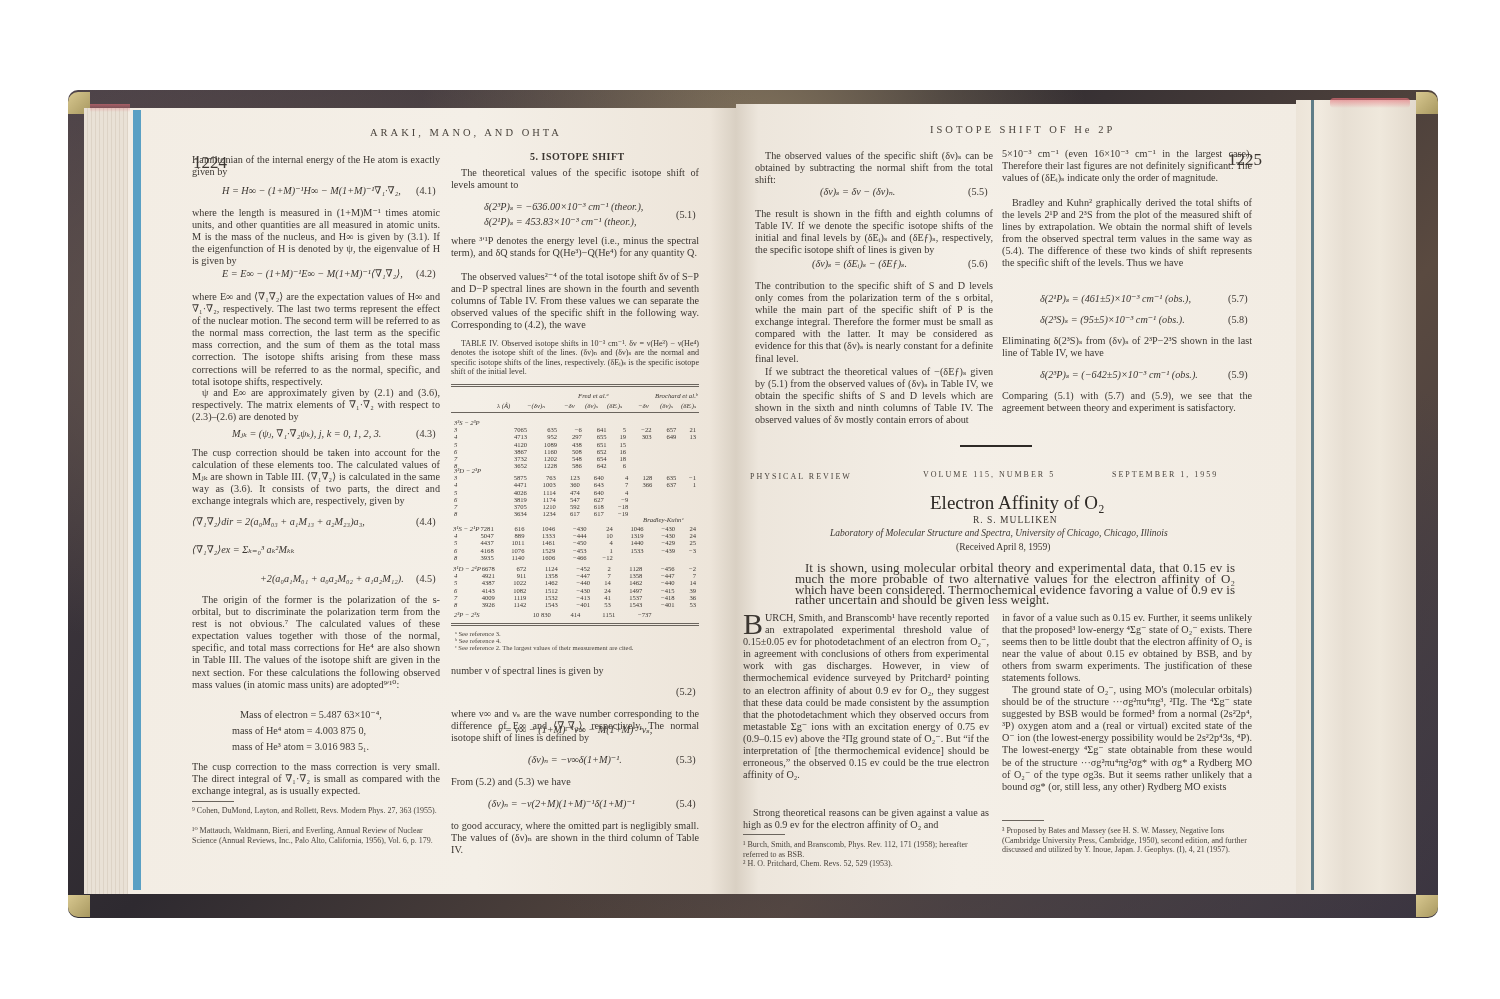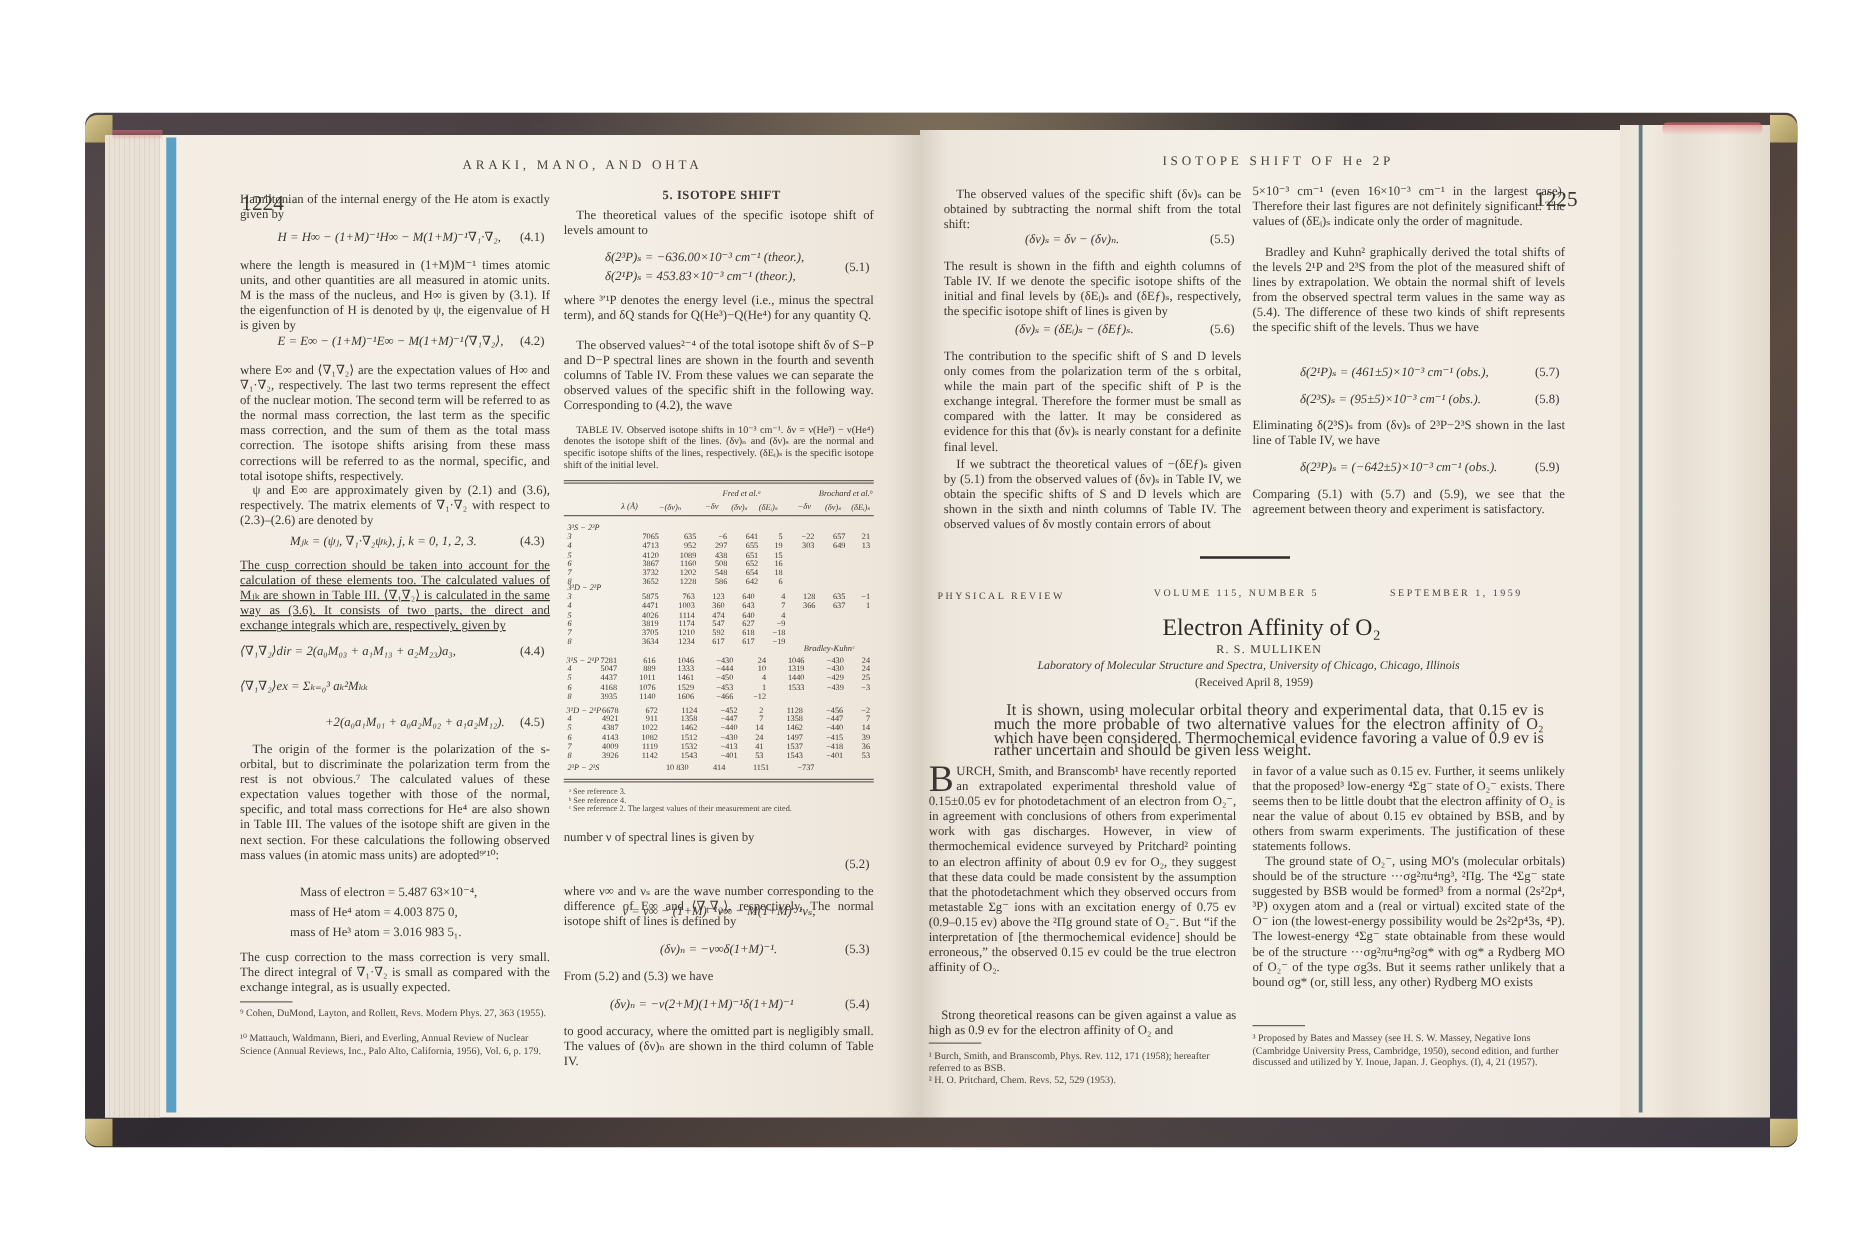--- a/index.html
+++ b/index.html
@@ -94,21 +94,21 @@
 <div class="text" style="left:192px; top:154px; width:248px;">Hamiltonian of the internal energy of the He atom is exactly given by</div>
 <div class="eq" style="left:222px; top:185px;">H = H∞ − (1+M)⁻¹H∞ − M(1+M)⁻¹∇₁·∇₂,</div>
 <div class="eqnum" style="left:416px; top:185px;">(4.1)</div>
 <div class="text" style="left:192px; top:207px; width:248px;">where the length is measured in (1+M)M⁻¹ times atomic units, and other quantities are all measured in atomic units. M is the mass of the nucleus, and H∞ is given by (3.1). If the eigenfunction of H is denoted by ψ, the eigenvalue of H is given by</div>
 <div class="eq" style="left:222px; top:268px;">E = E∞ − (1+M)⁻¹E∞ − M(1+M)⁻¹⟨∇₁∇₂⟩,</div>
 <div class="eqnum" style="left:416px; top:268px;">(4.2)</div>
 <div class="text" style="left:192px; top:291px; width:248px;">where E∞ and ⟨∇₁∇₂⟩ are the expectation values of H∞ and ∇₁·∇₂, respectively. The last two terms represent the effect of the nuclear motion. The second term will be referred to as the normal mass correction, the last term as the specific mass correction, and the sum of them as the total mass correction. The isotope shifts arising from these mass corrections will be referred to as the normal, specific, and total isotope shifts, respectively.</div>
 <div class="text" style="left:192px; top:387px; width:248px; text-indent:10px;">ψ and E∞ are approximately given by (2.1) and (3.6), respectively. The matrix elements of ∇₁·∇₂ with respect to (2.3)–(2.6) are denoted by</div>
 <div class="eq" style="left:232px; top:428px;">Mⱼₖ = (ψⱼ, ∇₁·∇₂ψₖ),   j, k = 0, 1, 2, 3.</div>
 <div class="eqnum" style="left:416px; top:428px;">(4.3)</div>
-<div class="text" style="left:192px; top:447px; width:248px;text-decoration:underline;">The cusp correction should be taken into account for the calculation of these elements too. The calculated values of Mⱼₖ are shown in Table III. ⟨∇₁∇₂⟩ is calculated in the same way as (3.6). It consists of two parts, the direct and exchange integrals which are, respectively, given by</div>
+<div class="text" style="left:192px; top:447px; width:248px;">The cusp correction should be taken into account for the calculation of these elements too. The calculated values of Mⱼₖ are shown in Table III. ⟨∇₁∇₂⟩ is calculated in the same way as (3.6). It consists of two parts, the direct and exchange integrals which are, respectively, given by</div>
 <div class="eq" style="left:192px; top:516px;">⟨∇₁∇₂⟩dir = 2(a₀M₀₃ + a₁M₁₃ + a₂M₂₃)a₃,</div>
 <div class="eqnum" style="left:416px; top:516px;">(4.4)</div>
 <div class="eq" style="left:192px; top:544px;">⟨∇₁∇₂⟩ex = Σₖ₌₀³ aₖ²Mₖₖ</div>
 <div class="eq" style="left:260px; top:573px;">+2(a₀a₁M₀₁ + a₀a₂M₀₂ + a₁a₂M₁₂).</div>
 <div class="eqnum" style="left:416px; top:573px;">(4.5)</div>
 <div class="text" style="left:192px; top:594px; width:248px; text-indent:10px;">The origin of the former is the polarization of the s-orbital, but to discriminate the polarization term from the rest is not obvious.⁷ The calculated values of these expectation values together with those of the normal, specific, and total mass corrections for He⁴ are also shown in Table III. The values of the isotope shift are given in the next section. For these calculations the following observed mass values (in atomic mass units) are adopted⁹ʹ¹⁰:</div>
 <div class="text" style="left:240px; top:709px; width:200px;">Mass of electron = 5.487 63×10⁻⁴,</div>
 <div class="text" style="left:232px; top:725px; width:208px;">mass of He⁴ atom = 4.003 875 0,</div>
 <div class="text" style="left:232px; top:741px; width:208px;">mass of He³ atom = 3.016 983 5₁.</div>
 <div class="text" style="left:192px; top:761px; width:248px;">The cusp correction to the mass correction is very small. The direct integral of ∇₁·∇₂ is small as compared with the exchange integral, as is usually expected.</div>

